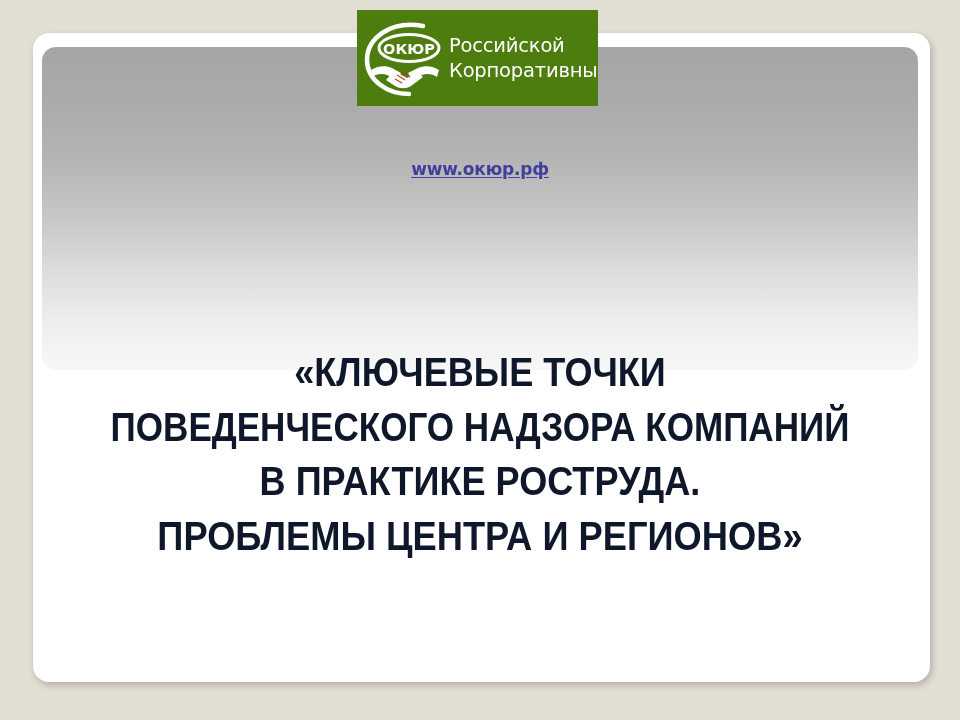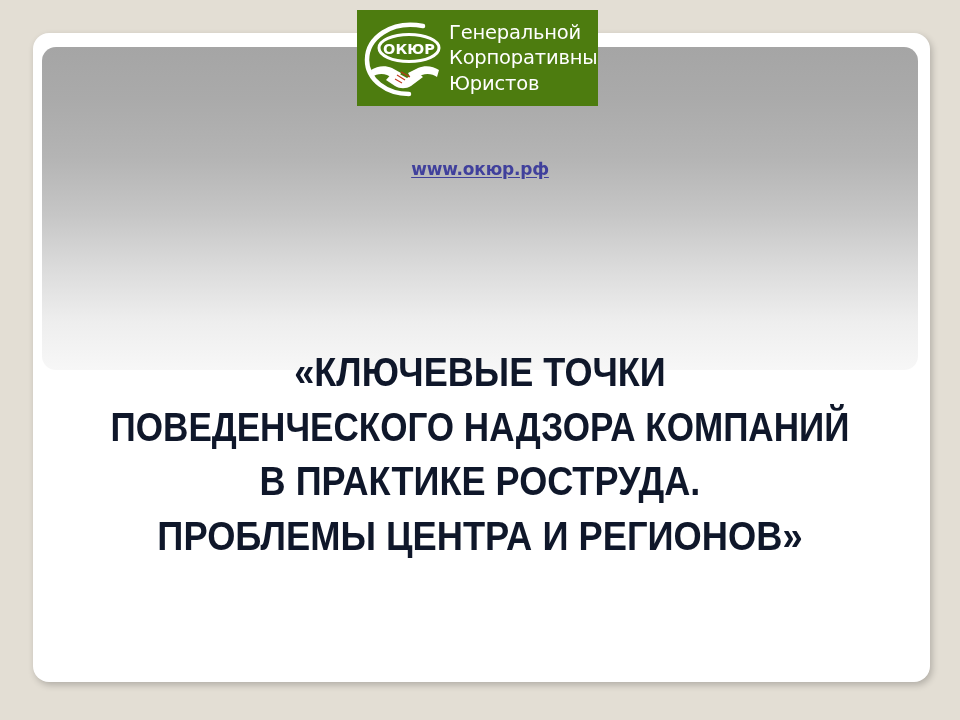--- a/index.html
+++ b/index.html
@@ -166,23 +166,22 @@
           <path d="M33 59 L 46 66 L 56 60 L 62 65 L 50 74 C 45 77, 39 77, 34 74 L 25 68 Z"></path>
         </g>
         <g fill="none" stroke="#c0361a" stroke-width="1.1">
           <path d="M36 63 L 44 68"></path>
           <path d="M40 60 L 49 65"></path>
           <path d="M34 67 L 41 71"></path>
         </g>
       </svg>
     </div>
     <div class="logo-words">
-      <div>Генеральной</div>
+      <div>Российской</div>
       <div>Корпоративных</div>
-      <div class="lw3">Юристов</div>
     </div>
   </div>
 
   <div class="site-link">www.окюр.рф</div>
 
 
   <div class="main-title">
     <div class="ln1">«КЛЮЧЕВЫЕ ТОЧКИ</div>
     <div class="ln2">ПОВЕДЕНЧЕСКОГО НАДЗОРА КОМПАНИЙ</div>
     <div class="ln3">В ПРАКТИКЕ РОСТРУДА.</div>

